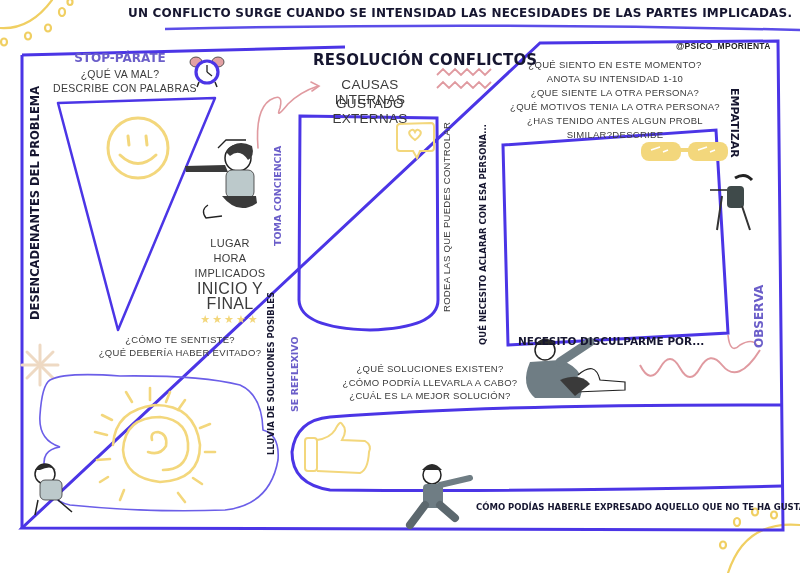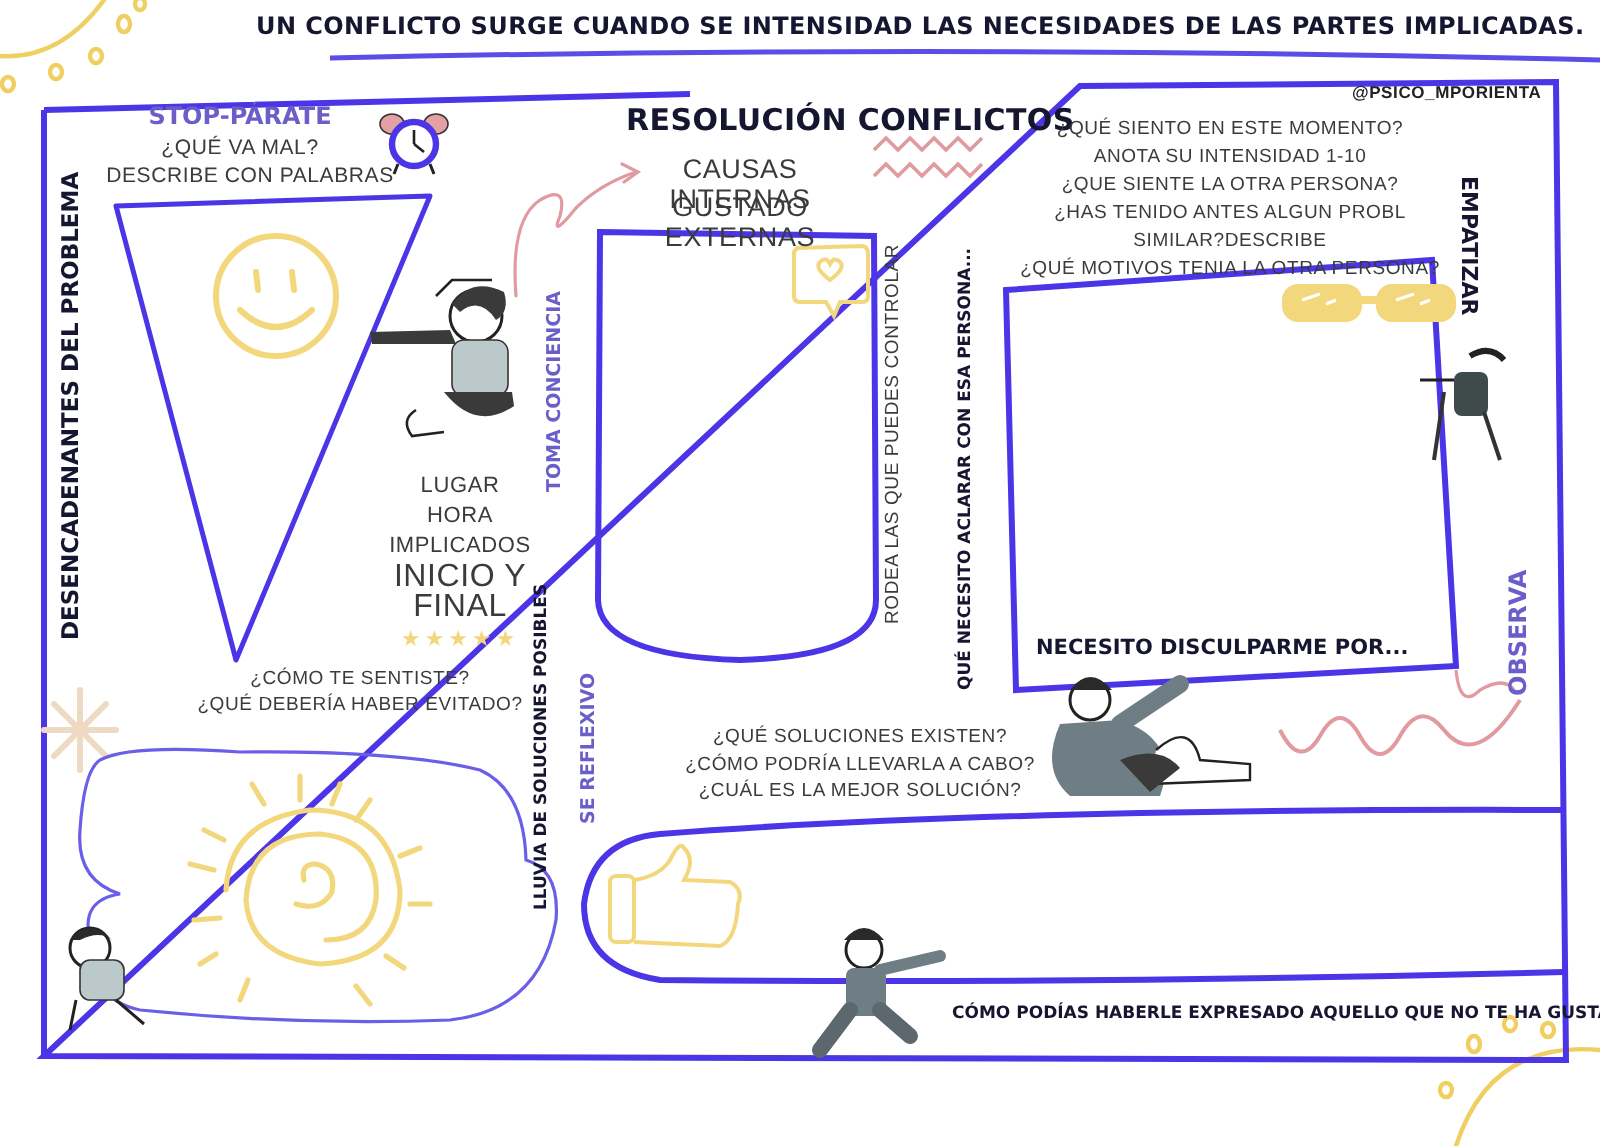--- a/index.html
+++ b/index.html
@@ -177,22 +177,22 @@
 <div class="abs bold-dark" style="left:313px; top:51px; font-size:15px; letter-spacing:0.2px; white-space:nowrap;">RESOLUCIÓN CONFLICTOS</div>
 <div class="abs hand center" style="left:310px; top:77px; width:120px; font-size:13.5px;">CAUSAS INTERNAS</div>
 <div class="abs hand center" style="left:310px; top:96px; width:120px; font-size:13.5px;">GUSTADO EXTERNAS</div>
 
 <div class="abs hand" style="left:676px; top:41px; font-size:8.5px; font-weight:bold; color:#222;">@PSICO_MPORIENTA</div>
 
 <div class="abs" style="left:505px; top:58px; width:220px;">
   <div class="hand q center" style="font-size:9.5px; line-height:14px;">¿QUÉ SIENTO EN ESTE MOMENTO?</div>
   <div class="hand q center" style="font-size:9.5px; line-height:14px;">ANOTA SU INTENSIDAD 1-10</div>
   <div class="hand q center" style="font-size:9.5px; line-height:14px;">¿QUE SIENTE LA OTRA PERSONA?</div>
+  <div class="hand q center" style="font-size:9.5px; line-height:14px;">¿QUÉ MOTIVOS TENIA LA OTRA PERSONA?</div>
   <div class="hand q center" style="font-size:9.5px; line-height:14px;">¿HAS TENIDO ANTES ALGUN PROBL SIMILAR?DESCRIBE</div>
-  <div class="hand q center" style="font-size:9.5px; line-height:14px;">¿QUÉ MOTIVOS TENIA LA OTRA PERSONA?</div>
 </div>
 
 <div class="abs" style="left:180px; top:236px; width:100px;">
   <div class="hand q center" style="font-size:11px; line-height:15px;">LUGAR</div>
   <div class="hand q center" style="font-size:11px; line-height:15px;">HORA</div>
   <div class="hand q center" style="font-size:11px; line-height:15px;">IMPLICADOS</div>
   <div class="hand q center" style="font-size:16px; line-height:15px;">INICIO Y FINAL</div>
   <div class="center" style="color:#f3d77c; font-size:11px; letter-spacing:2px; margin-top:2px;">★★★★★</div>
 </div>
 
@@ -200,21 +200,21 @@
   <div class="hand q center" style="font-size:9.5px; line-height:13px;">¿CÓMO TE SENTISTE?</div>
   <div class="hand q center" style="font-size:9.5px; line-height:13px;">¿QUÉ DEBERÍA HABER EVITADO?</div>
 </div>
 
 <div class="abs" style="left:330px; top:362px; width:200px;">
   <div class="hand q center" style="font-size:9.5px; line-height:13.5px;">¿QUÉ SOLUCIONES EXISTEN?</div>
   <div class="hand q center" style="font-size:9.5px; line-height:13.5px;">¿CÓMO PODRÍA LLEVARLA A CABO?</div>
   <div class="hand q center" style="font-size:9.5px; line-height:13.5px;">¿CUÁL ES LA MEJOR SOLUCIÓN?</div>
 </div>
 
-<div class="abs bold-dark" style="left:518px; top:318px; font-size:10.5px; white-space:nowrap;">NECESITO DISCULPARME POR...</div>
+<div class="abs bold-dark" style="left:518px; top:335px; font-size:10.5px; white-space:nowrap;">NECESITO DISCULPARME POR...</div>
 <div class="abs bold-dark" style="left:476px; top:502px; font-size:8.5px; white-space:nowrap;">CÓMO PODÍAS HABERLE EXPRESADO AQUELLO QUE NO TE HA GUSTADO...</div>
 
 <div class="abs bold-dark vert-up" style="left:28px; top:320px; font-size:11.5px;">DESENCADENANTES DEL PROBLEMA</div>
 
 <div class="abs purple-title vert-up" style="left:272px; top:246px; font-size:9.5px;">TOMA CONCIENCIA</div>
 
 <div class="abs bold-dark vert-up" style="left:266px; top:455px; font-size:8.5px;">LLUVIA DE SOLUCIONES POSIBLES</div>
 
 <div class="abs purple-title vert-up" style="left:289px; top:412px; font-size:9.5px;">SE REFLEXIVO</div>
 

